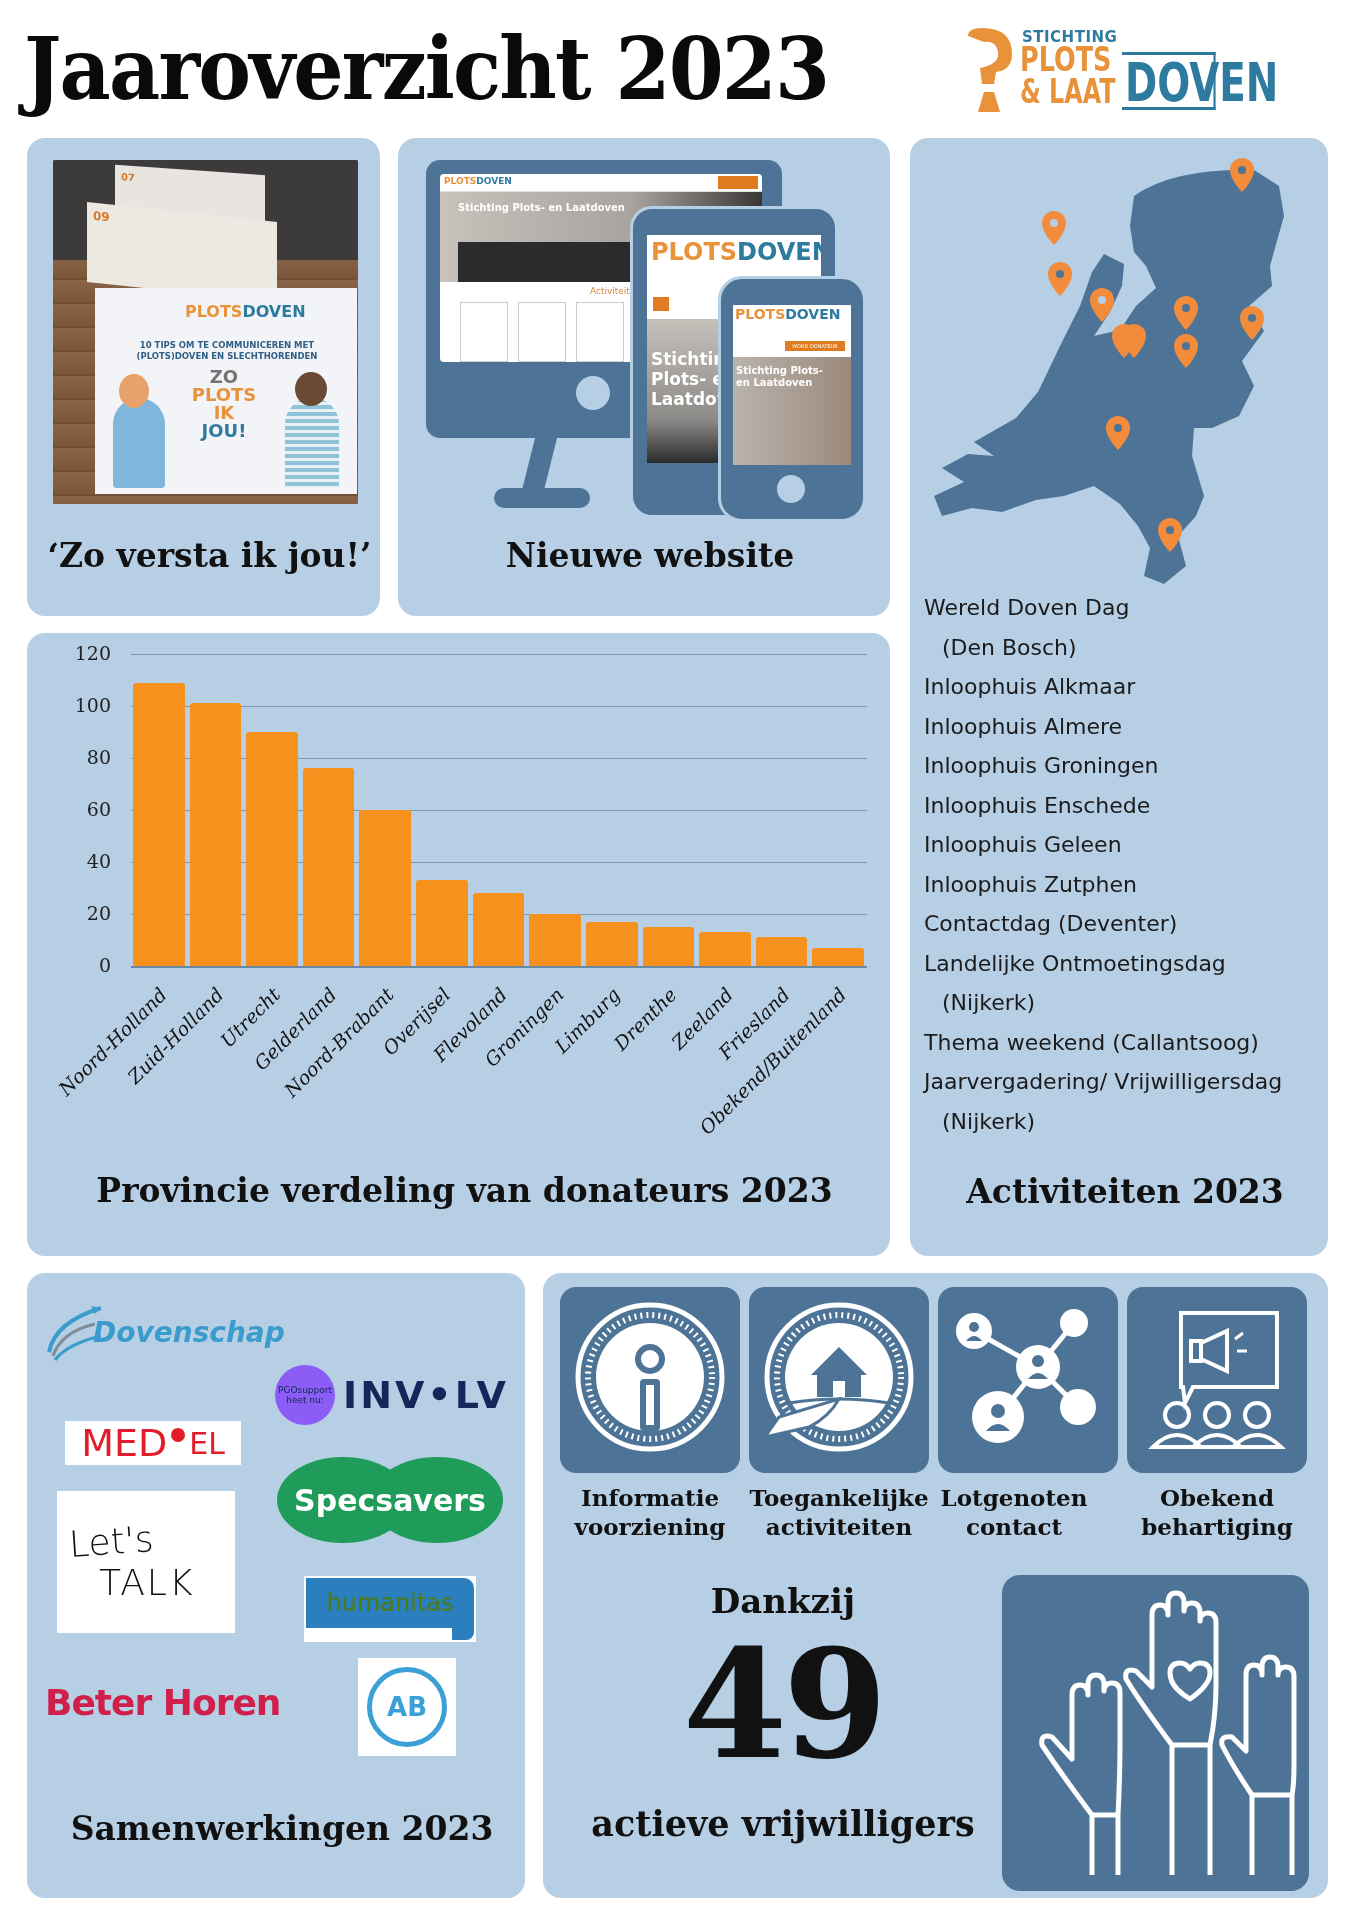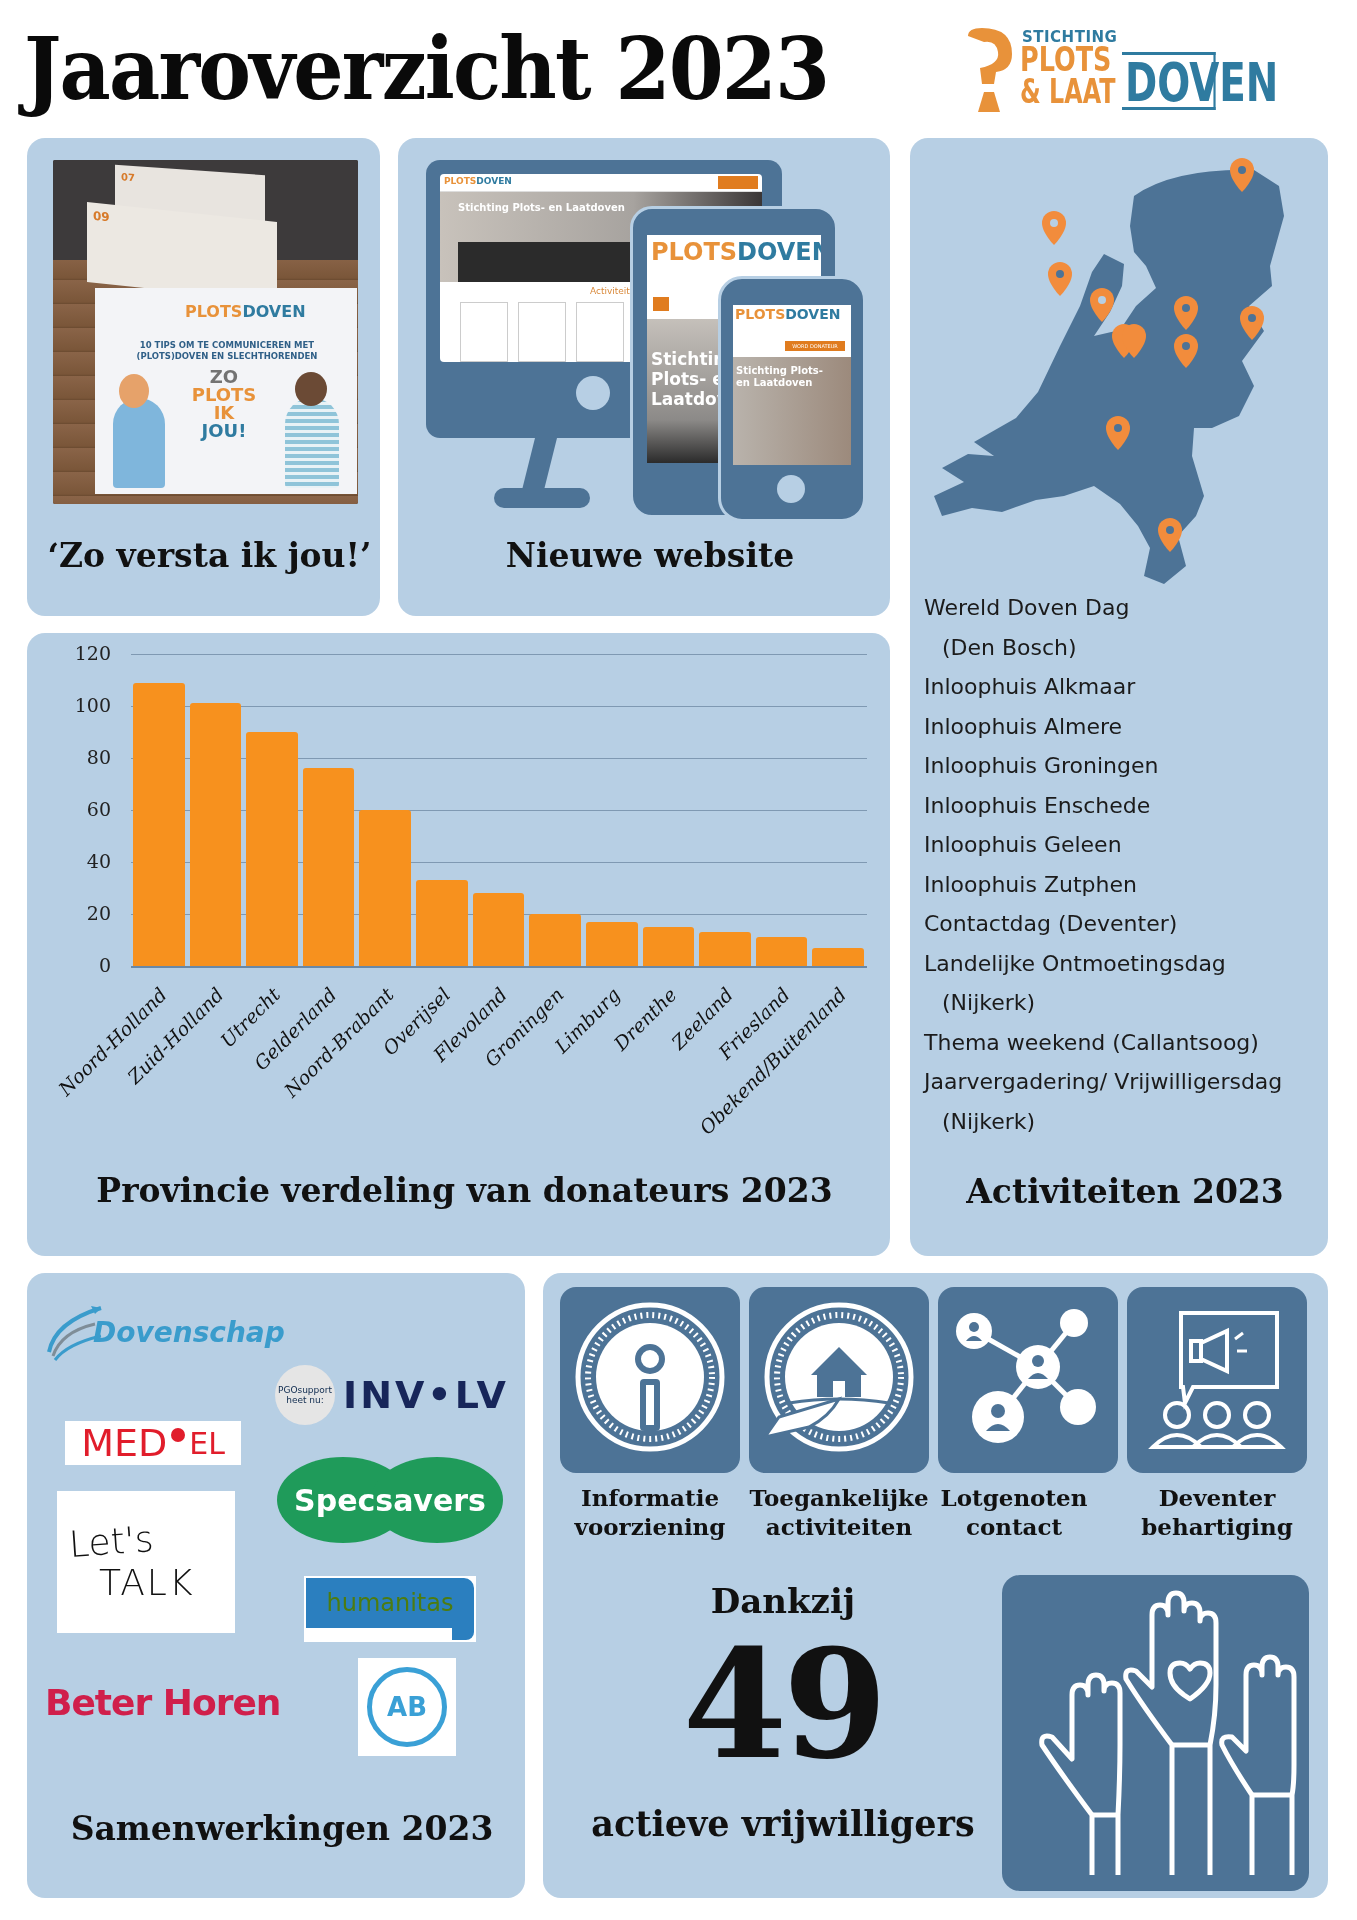--- a/index.html
+++ b/index.html
@@ -244,21 +244,21 @@
     <svg width="60" height="60" viewBox="0 0 60 60">
       <path d="M4 50 Q10 20 56 6" stroke="#3a9ccc" stroke-width="4" fill="none"></path>
       <path d="M8 54 Q16 30 50 22" stroke="#7e8d98" stroke-width="3" fill="none"></path>
       <path d="M10 58 Q22 42 56 34" stroke="#3a9ccc" stroke-width="3" fill="none"></path>
       <path d="M56 6 L46 4 L50 12 Z" fill="#3a9ccc"></path>
     </svg>
     <span class="sans" style="font-size:28px;font-weight:bold;color:#3a9ccc;margin-left:-12px;font-style:italic">Dovenschap</span>
   </div>
 
   <div class="partner" style="left:248px;top:90px;width:240px;height:64px;justify-content:flex-start">
-    <div class="sans" style="width:60px;height:60px;border-radius:50%;background:#e5e5e5;color:#0f2b4f;font-size:9px;line-height:10px;display:flex;align-items:center;justify-content:center;text-align:center;padding:4px">PGOsupport heet nu:</div>
+    <div class="sans" style="width:60px;height:60px;border-radius:50%;background:#8b5cf6;color:#0f2b4f;font-size:9px;line-height:10px;display:flex;align-items:center;justify-content:center;text-align:center;padding:4px">PGOsupport heet nu:</div>
     <span class="sans" style="font-size:38px;font-weight:bold;color:#17265a;margin-left:8px;letter-spacing:3px">INV•LV</span>
   </div>
 
   <div class="partner" style="left:38px;top:148px;width:176px;height:44px;background:#fff">
     <span class="sans" style="font-size:38px;font-weight:normal;color:#e11d2b">MED</span>
     <span style="display:inline-block;width:14px;height:14px;border-radius:50%;background:#e11d2b;margin:0 4px;position:relative;top:-8px"></span>
     <span class="sans" style="font-size:30px;color:#e11d2b">EL</span>
   </div>
 
   <div class="partner" style="left:250px;top:184px;width:226px;height:86px">
@@ -360,21 +360,21 @@
   </div>
   <div class="icon-label" style="left:201px;top:210px">
     <div>Toegankelijke</div>
     <div>activiteiten</div>
   </div>
   <div class="icon-label" style="left:376px;top:210px">
     <div>Lotgenoten</div>
     <div>contact</div>
   </div>
   <div class="icon-label" style="left:579px;top:210px">
-    <div>Deventer</div>
+    <div>Obekend</div>
     <div>behartiging</div>
   </div>
 
   <div style="position:absolute;left:20px;top:300px;width:440px;text-align:center">
     <div class="serif" style="font-weight:bold;font-size:34px;margin-top:8px">Dankzij</div>
     <div class="serif" style="font-weight:bold;font-size:150px;line-height:150px;margin-top:8px;letter-spacing:-4px">49</div>
     <div class="serif" style="font-weight:bold;font-size:35px;margin-top:24px">actieve vrijwilligers</div>
   </div>
   <div style="position:absolute;left:459px;top:302px;width:307px;height:316px;background:#4d7396;border-radius:18px">
     <svg width="307" height="316" viewBox="0 0 307 316">

